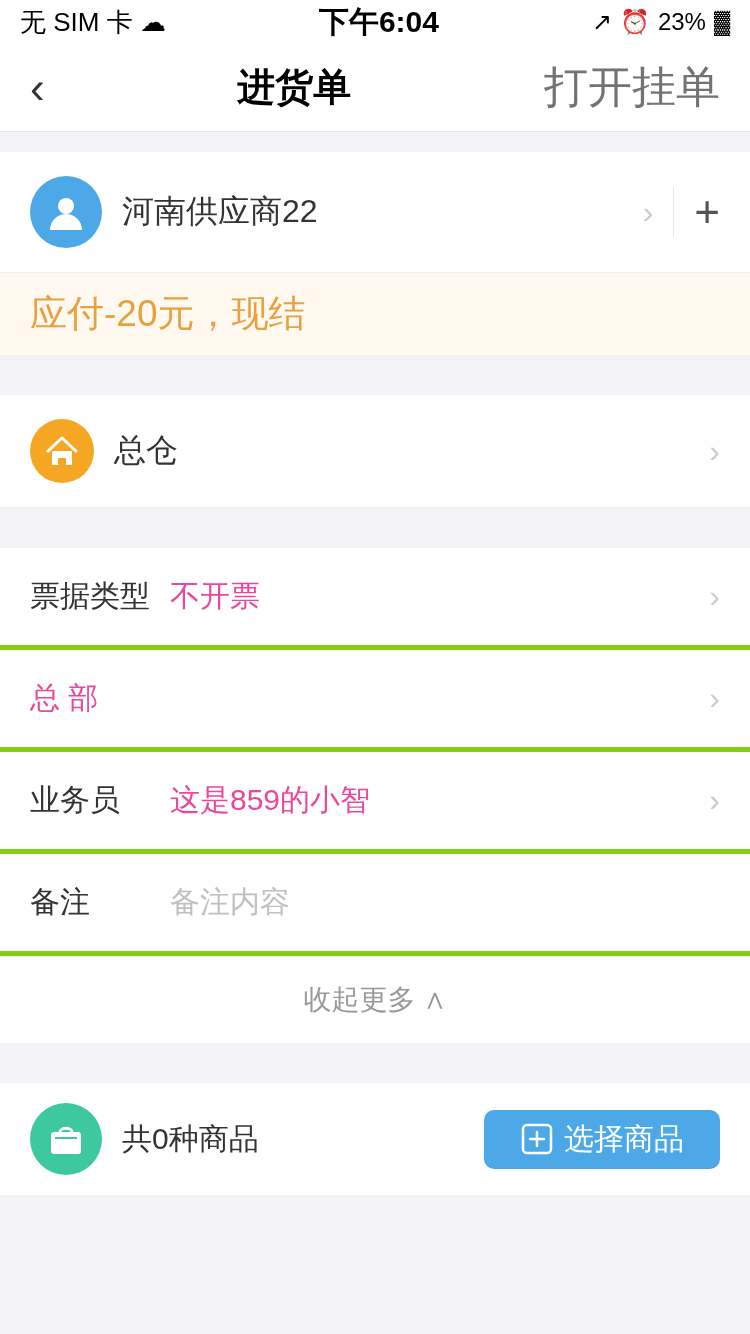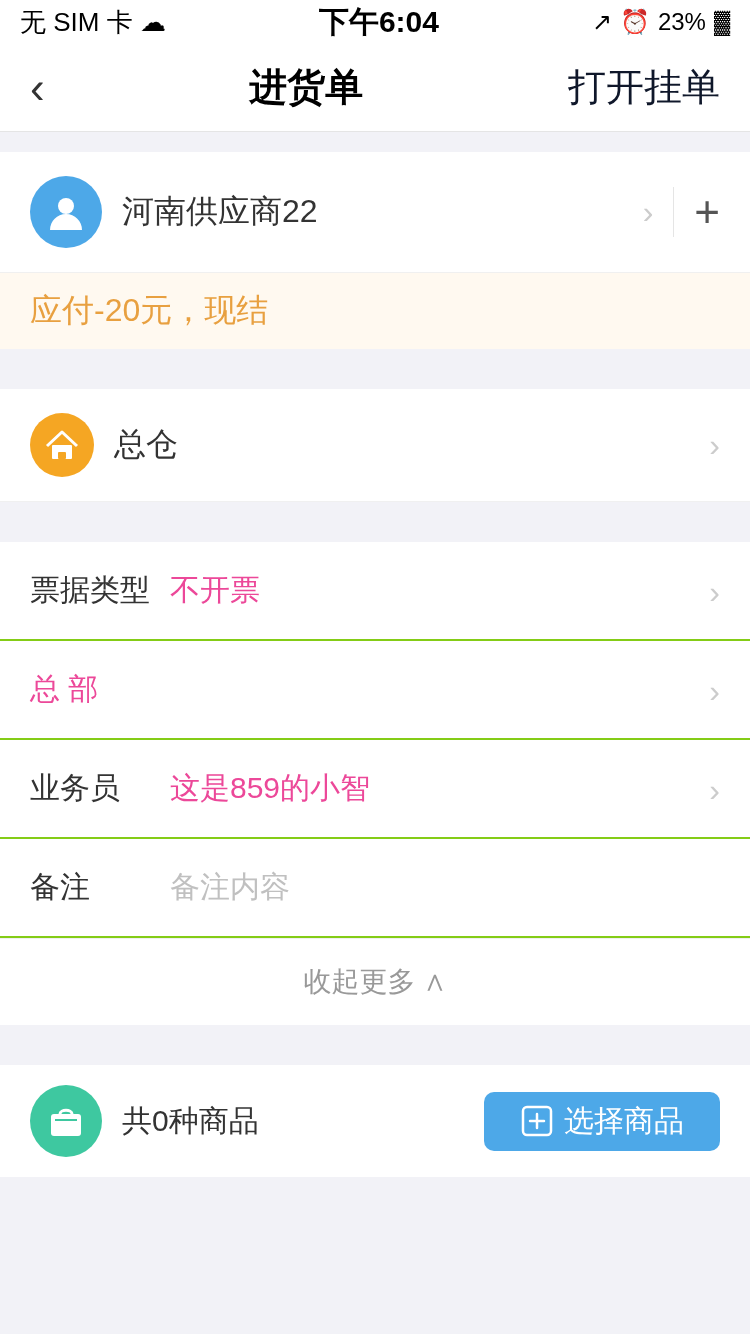--- a/index.html
+++ b/index.html
@@ -60,22 +60,22 @@
       color: #333;
       cursor: pointer;
       line-height: 1;
     }
     .nav-title {
       font-size: 38px;
       font-weight: 600;
       color: #000000;
     }
     .nav-action {
-      font-size: 38px;
-      color: #0f172a;
+      font-size: 44px;
+      color: #737373;
       cursor: pointer;
     }
 
     
     .section-divider {
       height: 20px;
       background: #f2f2f7;
     }
 
     
@@ -128,21 +128,21 @@
       font-size: 44px;
       color: #555;
       cursor: pointer;
       line-height: 1;
     }
 
     
     .notice-banner {
       background: #fff9f0;
       padding: 16px 30px;
-      font-size: 32px;
+      font-size: 37px;
       color: #e8a040;
     }
 
     
     .warehouse-row {
       display: flex;
       align-items: center;
       padding: 24px 30px;
       background: #fff;
       margin-top: 20px;
@@ -173,23 +173,23 @@
       font-size: 32px;
     }
 
     
     .form-section {
       background: #fff;
       margin-top: 20px;
     }
     .form-row {
       display: flex;
-      align-items: flex-end;
+      align-items: center;
       padding: 28px 30px;
-      border-bottom: 2px solid #84cc16;
+      border-bottom: 5px solid #84cc16;
       background: #fff;
       cursor: pointer;
     }
     .form-row:last-child {
       border-bottom: none;
     }
     .form-label {
       font-size: 30px;
       color: #333;
       width: 140px;

